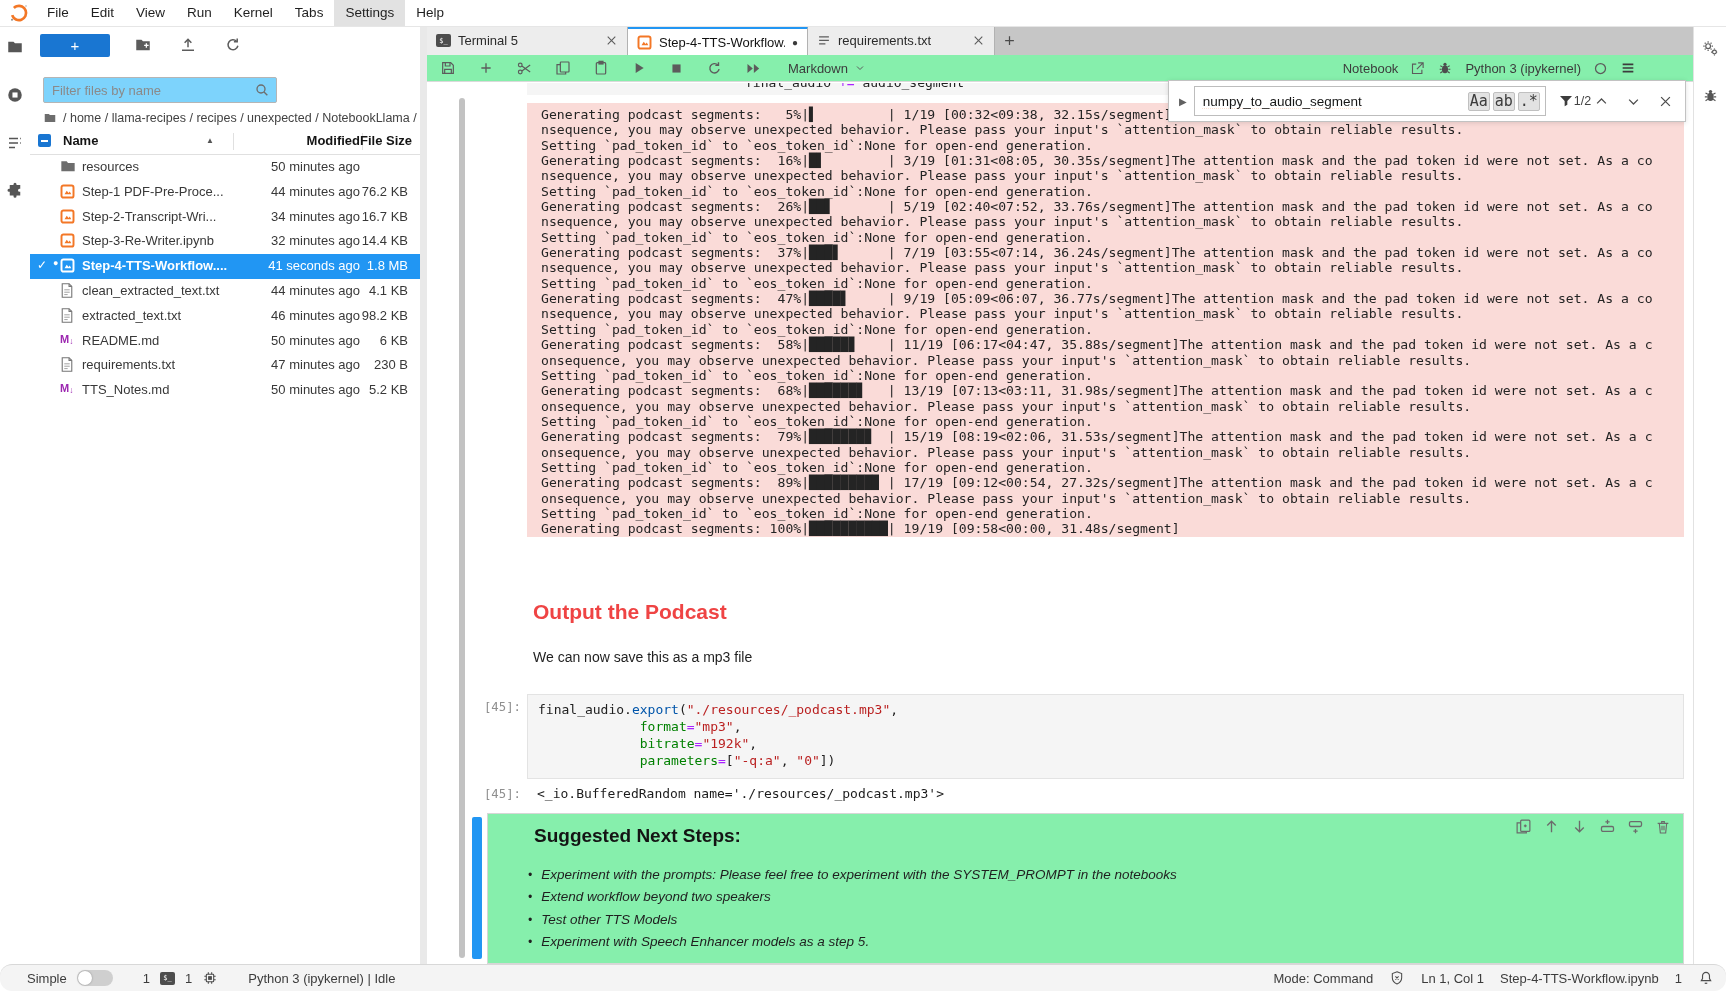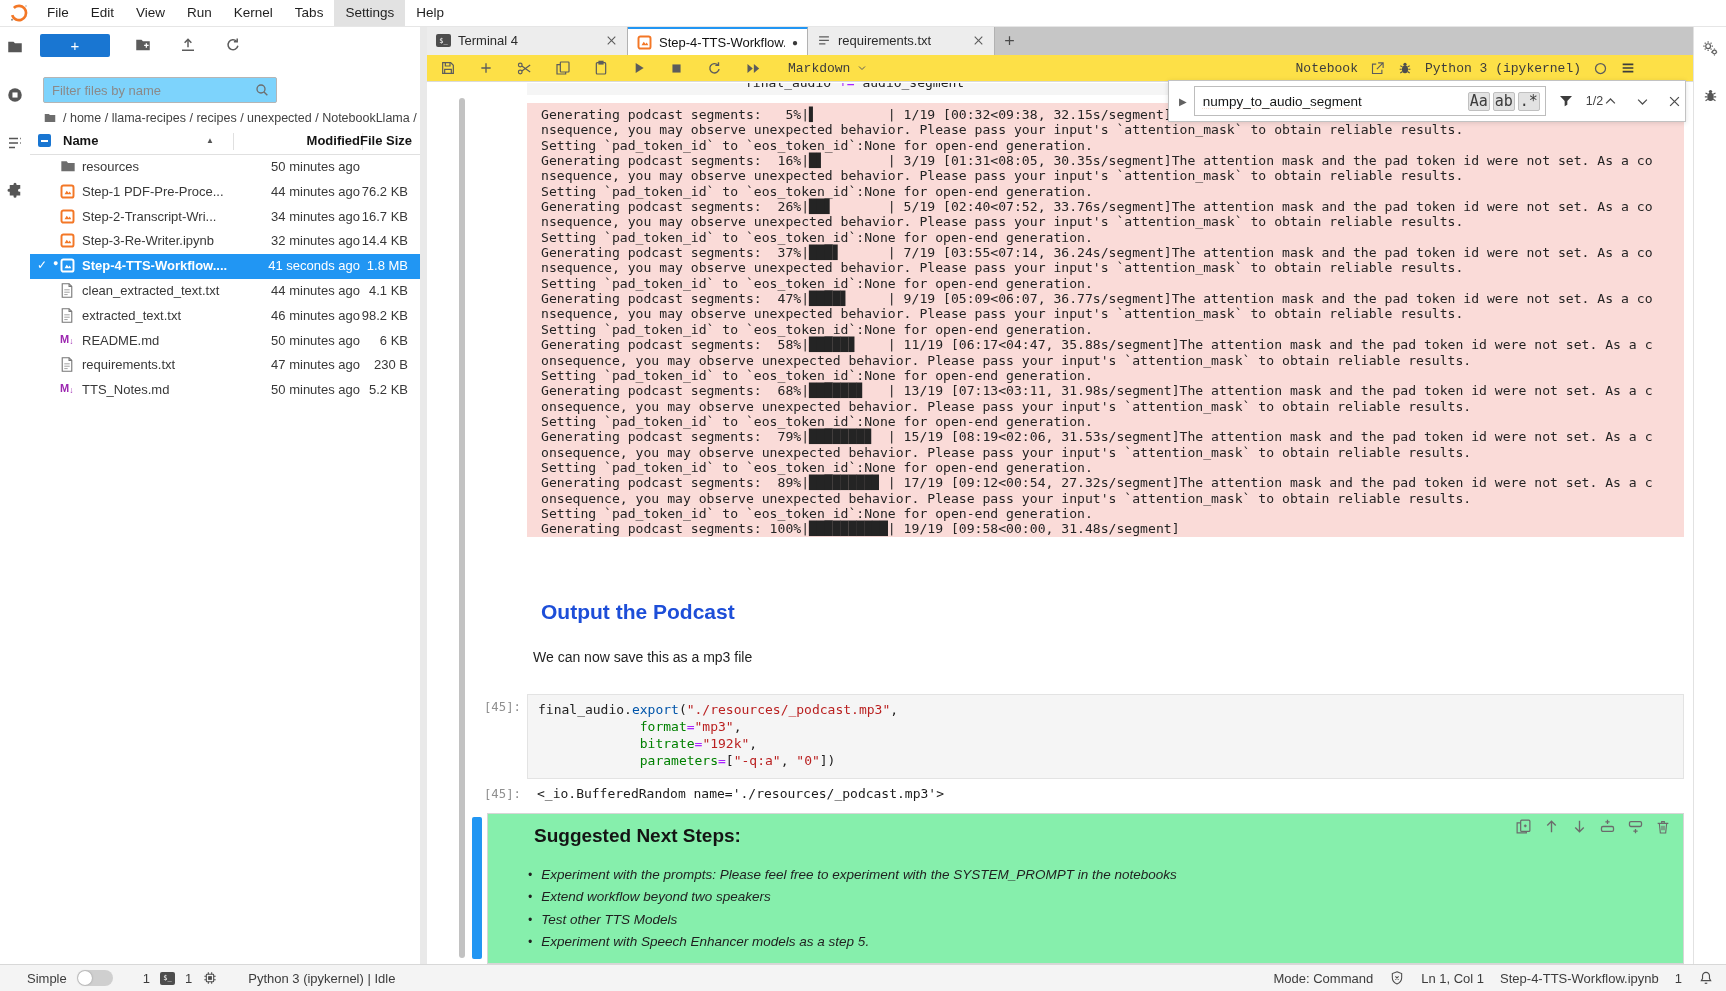--- a/index.html
+++ b/index.html
@@ -65,54 +65,54 @@
   #main{position:absolute;top:26px;left:427px;right:32px;bottom:26px;background:#fff;}
   .tabbar{position:absolute;top:0;left:0;right:0;height:29px;background:#c6c6c6;display:flex;align-items:stretch;}
   .tab{display:flex;align-items:center;gap:7px;padding:0 9px;font-size:13px;color:#2b2b2b;background:#ededed;
        border-right:1px solid #b2b2b2;box-sizing:border-box;}
   .tab.active{background:#fff;border-top:3px solid #2196f3;color:#111;}
   .tab .tlabel{white-space:nowrap;overflow:hidden;}
   .tab .close{margin-left:auto;color:#5f5f5f;display:flex;}
   .tab .dirty{margin-left:auto;font-size:10px;color:#3a3a3a;}
   .tab-add{width:28px;display:flex;align-items:center;justify-content:center;color:#4a4a4a;}
 
-  .nbtoolbar{position:absolute;top:29px;left:0;right:0;height:27px;background:#fde047;border-bottom:1px solid #dadada;
-             display:flex;align-items:center;padding-left:13px;gap:22px;box-sizing:border-box;font-family:Liberation Mono, monospace;}
+  .nbtoolbar{position:absolute;top:29px;left:0;right:0;height:27px;background:#86efac;border-bottom:1px solid #dadada;
+             display:flex;align-items:center;padding-left:13px;gap:22px;box-sizing:border-box;}
   .tb-icon{display:flex;}
   .tb-select{display:flex;align-items:center;gap:6px;font-size:13px;color:#3c3c3c;margin-left:4px;}
   .nbtoolbar-right{margin-left:auto;display:flex;align-items:center;gap:12px;padding-right:58px;
                    font-size:13px;color:#3c3c3c;}
 
   
   .search-overlay{position:absolute;top:54px;left:741px;width:518px;height:42px;background:#fff;
                   border:1px solid #c2c2c2;box-shadow:0 1px 5px rgba(0,0,0,.12);z-index:10;
                   display:flex;align-items:center;padding:0 8px;box-sizing:border-box;}
   .so-caret{color:#616161;font-size:10px;margin:0 2px;}
   .so-input{height:30px;border:1px solid #bdbdbd;display:flex;align-items:center;flex:0 0 352px;
             margin-left:5px;background:#fff;box-sizing:border-box;}
   .so-text{flex:1;font-size:13.5px;color:#161616;padding-left:8px;white-space:nowrap;overflow:hidden;
            text-decoration:underline dotted #ff8a50;text-underline-offset:3px;}
   .so-btn{width:20px;height:17px;background:#e2e2e2;border:1px solid #c0c0c0;border-radius:2px;font-size:15px;
           color:#3c3c3c;display:flex;align-items:center;justify-content:center;margin-left:3px;
           font-family:"DejaVu Sans Mono",monospace;flex:none;}
   .so-btn:last-of-type{margin-right:5px;}
   .so-funnel{margin-left:12px;display:flex;}
-  .so-count{font-size:12.5px;color:#424242;margin-left:12px;}
+  .so-count{font-size:12.5px;color:#424242;margin-left:0;}
   .so-nav{margin-left:auto;display:flex;align-items:center;gap:17px;margin-right:4px;}
 
   
   .nbcontent{position:absolute;top:56px;left:0;right:0;bottom:0;background:#fff;overflow:hidden;}
   .collapser-gray{position:absolute;left:32px;top:16px;width:6px;height:860px;background:#c2c2c2;border-radius:3px;}
   .sliver{position:absolute;left:100px;top:1px;width:1157px;height:12px;background:#f5f5f5;overflow:hidden;}
   .sliver pre{margin:-8px 0 0 218px;font-family:"DejaVu Sans Mono",monospace;font-size:13px;color:#212121;}
   .stderr{position:absolute;left:100px;top:21px;width:1157px;height:434px;background:#fadbd8;
           padding:4px 0 0 14px;box-sizing:border-box;overflow:hidden;}
   .stderr div{font-family:"DejaVu Sans Mono",monospace;font-size:13.1px;line-height:15.35px;
               white-space:pre;color:#242424;}
-  .md-h1{position:absolute;left:114px;top:518px;font-size:21px;font-weight:700;color:#1d4ed8;}
+  .md-h1{position:absolute;left:106px;top:518px;font-size:21px;font-weight:700;color:#ef4444;}
   .md-p{position:absolute;left:106px;top:567px;font-size:14px;color:#1f1f1f;}
   .code-cell{position:absolute;left:100px;top:612px;width:1157px;height:85px;background:#f5f5f5;
              border:1px solid #e3e3e3;box-sizing:border-box;}
   .code-cell pre{margin:0;padding:6px 0 0 10px;font-family:"DejaVu Sans Mono",monospace;font-size:13px;
                  line-height:17px;color:#212121;}
   .tok-plain{color:#212121;} .tok-fn{color:#0055aa;} .tok-kw{color:#008000;}
   .tok-op{color:#aa22ff;} .tok-str{color:#ba2121;}
   .prompt{position:absolute;left:0;width:94px;text-align:right;font-family:"DejaVu Sans Mono",monospace;
           font-size:12.3px;color:#8f8f8f;}
   .out-text{position:absolute;left:110px;top:704px;font-family:"DejaVu Sans Mono",monospace;
@@ -127,21 +127,21 @@
   .bullet::before{content:"•";margin-right:9px;font-size:12px;line-height:17px;}
   .cell-toolbar{position:absolute;right:12px;top:4px;display:flex;gap:11px;align-items:center;}
   .ct-icon{display:flex;}
 
   
   #rightstrip{position:absolute;top:26px;right:0;width:32px;bottom:26px;background:#fff;border-left:1px solid #e2e2e2;
               display:flex;flex-direction:column;align-items:center;padding-top:13px;gap:29px;}
 
   
   #statusbar{position:absolute;left:0;right:0;bottom:0;height:26px;background:#f4f4f4;border-top:1px solid #d8d8d8;
-             display:flex;align-items:center;font-size:13px;color:#3c3c3c;z-index:20;}
+             display:flex;align-items:center;font-size:13px;color:#3c3c3c;z-index:20;border-radius:12px;}
   .sb-left{display:flex;align-items:center;margin-left:27px;gap:10px;}
   .sb-right{margin-left:auto;display:flex;align-items:center;gap:16px;margin-right:12px;padding-left:35px;}
   .toggle{width:36px;height:16px;background:#cfcfcf;border-radius:8px;position:relative;}
   .toggle .knob{position:absolute;left:1px;top:1px;width:14px;height:14px;background:#fff;border-radius:50%;
                 box-shadow:0 0 2px rgba(0,0,0,.35);}
   .sb-gap{width:10px;}
 </style>
 </head>
 <body>
 
@@ -358,21 +358,21 @@
   </div>
 
   <div id="panel-divider"></div>
 
   <div id="main">
     <div class="tabbar" id="tabbar">
         <div class="tab" style="width: 201px;">
           <span class="ticon">
             <span class="term-box">$_</span>
           </span>
-          <span class="tlabel">Terminal 4</span>
+          <span class="tlabel">Terminal 5</span>
           <span class="close">
             <svg width="13" height="13" viewBox="0 0 24 24">
               <path d="M5 5l14 14M19 5L5 19" stroke="#5c5c5c" stroke-width="2" fill="none"></path>
             </svg>
           </span>
         </div>
         <div class="tab active" style="width: 180px;">
           <span class="ticon">
             <svg width="15" height="15" viewBox="0 0 20 20">
               <rect x="2" y="2" width="16" height="16" rx="2.5" fill="#fff" stroke="#f37726" stroke-width="2.6"></rect>

